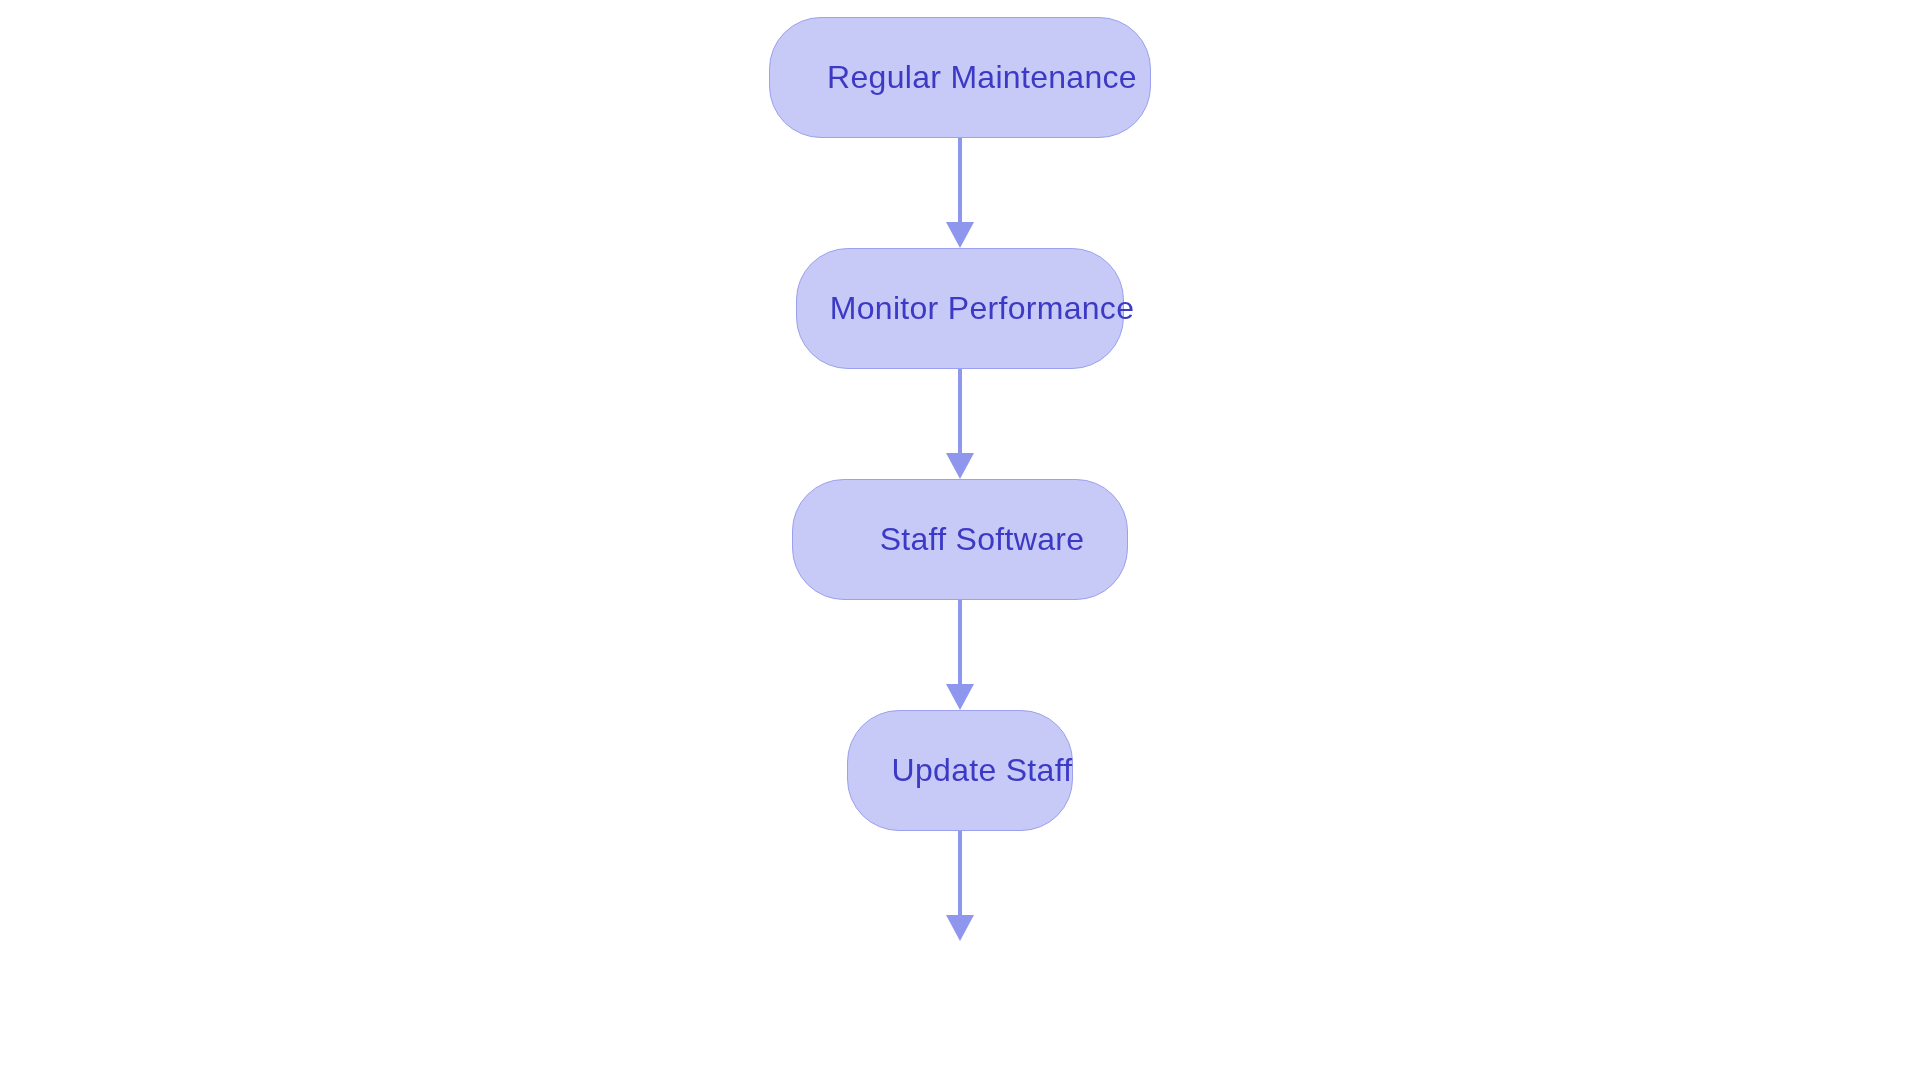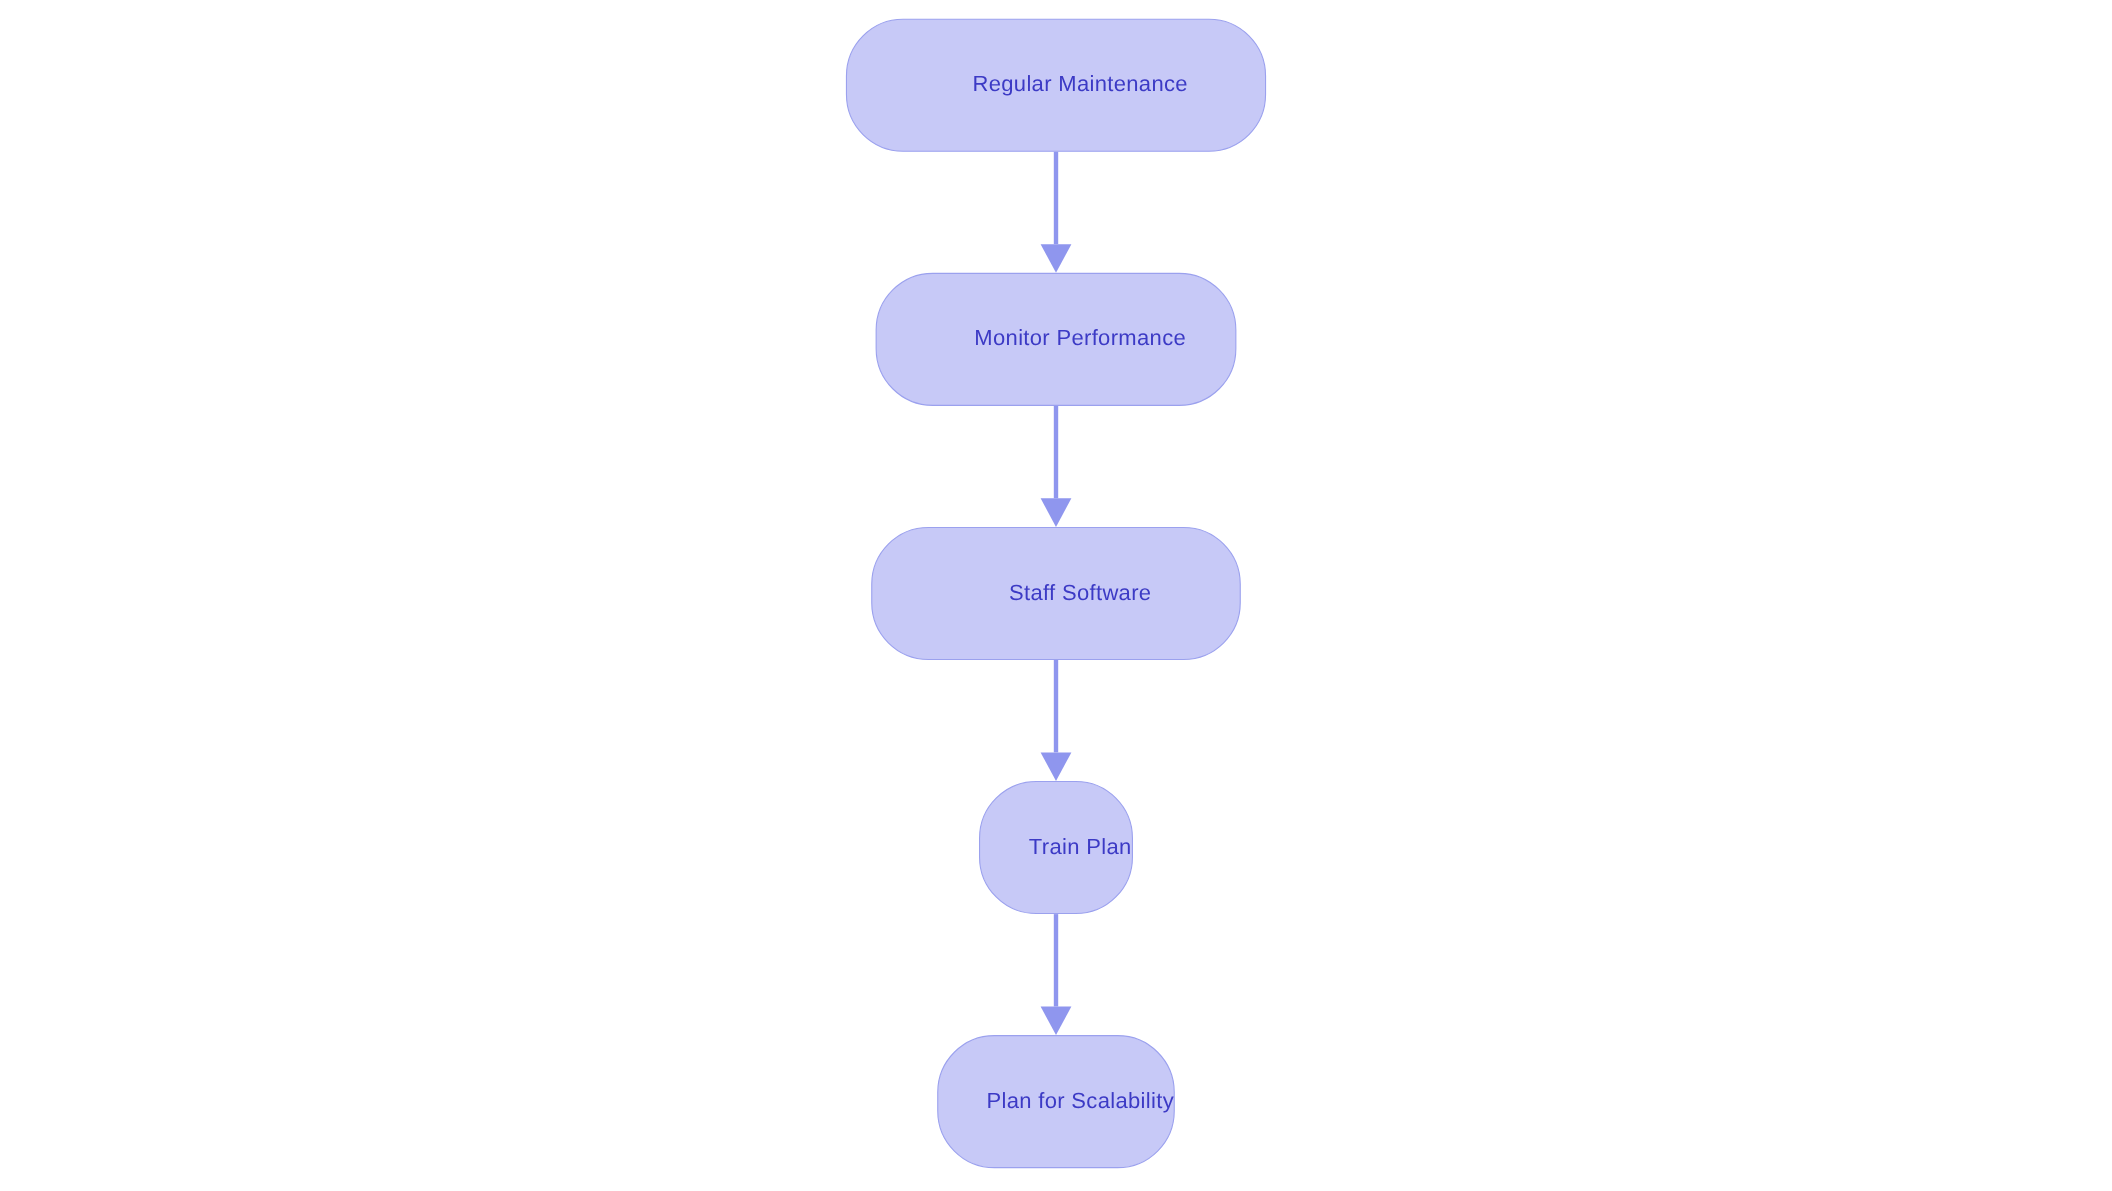--- a/index.html
+++ b/index.html
@@ -28,21 +28,21 @@
     border-radius: 52px;
     background: var(--node-fill);
     border: 1.5px solid var(--node-border);
     display: flex;
     align-items: center;
     justify-content: center;
     flex: 0 0 auto;
   }
   .node span {
     color: var(--node-text);
-    font-size: 20px;
+    font-size: 32px;
     letter-spacing: 0.3px;
     white-space: nowrap;
     margin-left: 44px;
   }
   
   .node:nth-of-type(1) { width: 382px; }
   .node:nth-of-type(2) { width: 382px; }
   .node:nth-of-type(3) { width: 328px; align-items: center; }
   .node:nth-of-type(4) { width: 230px; }
   .node:nth-of-type(5) { width: 336px; }
@@ -93,25 +93,22 @@
   <div class="node">
     <span>Staff Software</span>
   </div>
 
   <div class="arrow">
     <div class="arrow-line"></div>
     <div class="arrow-head"></div>
   </div>
 
   <div class="node">
-    <span>Train Plan</span>
+    <span>Update Staff</span>
   </div>
 
   <div class="arrow">
     <div class="arrow-line"></div>
     <div class="arrow-head"></div>
   </div>
 
-  <div class="node">
-    <span>Plan for Scalability</span>
-  </div>
 
 </div>
 
 </body></html>

